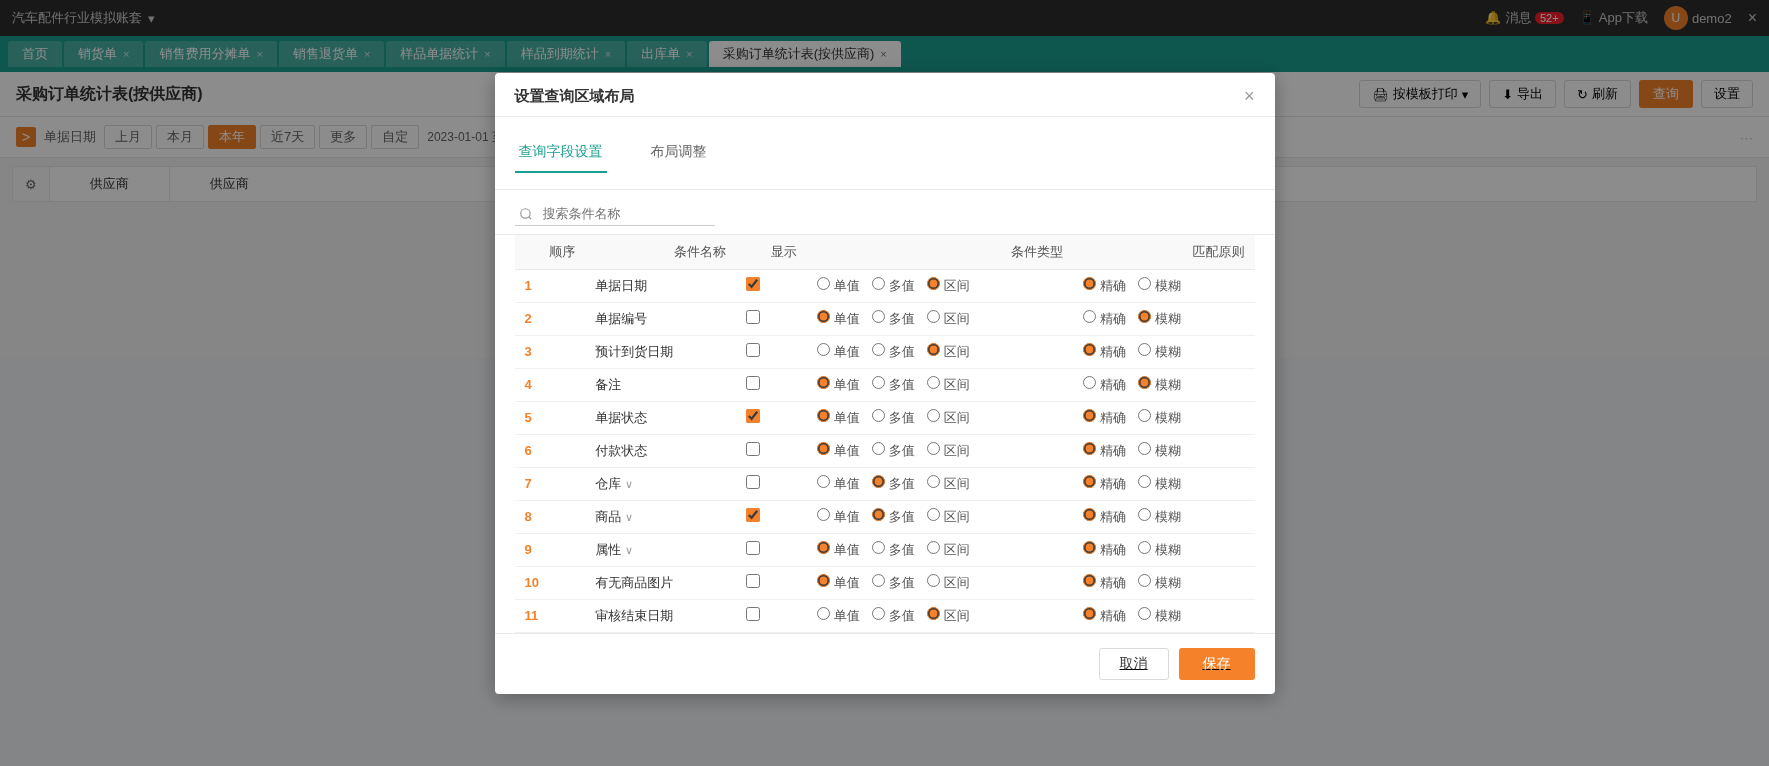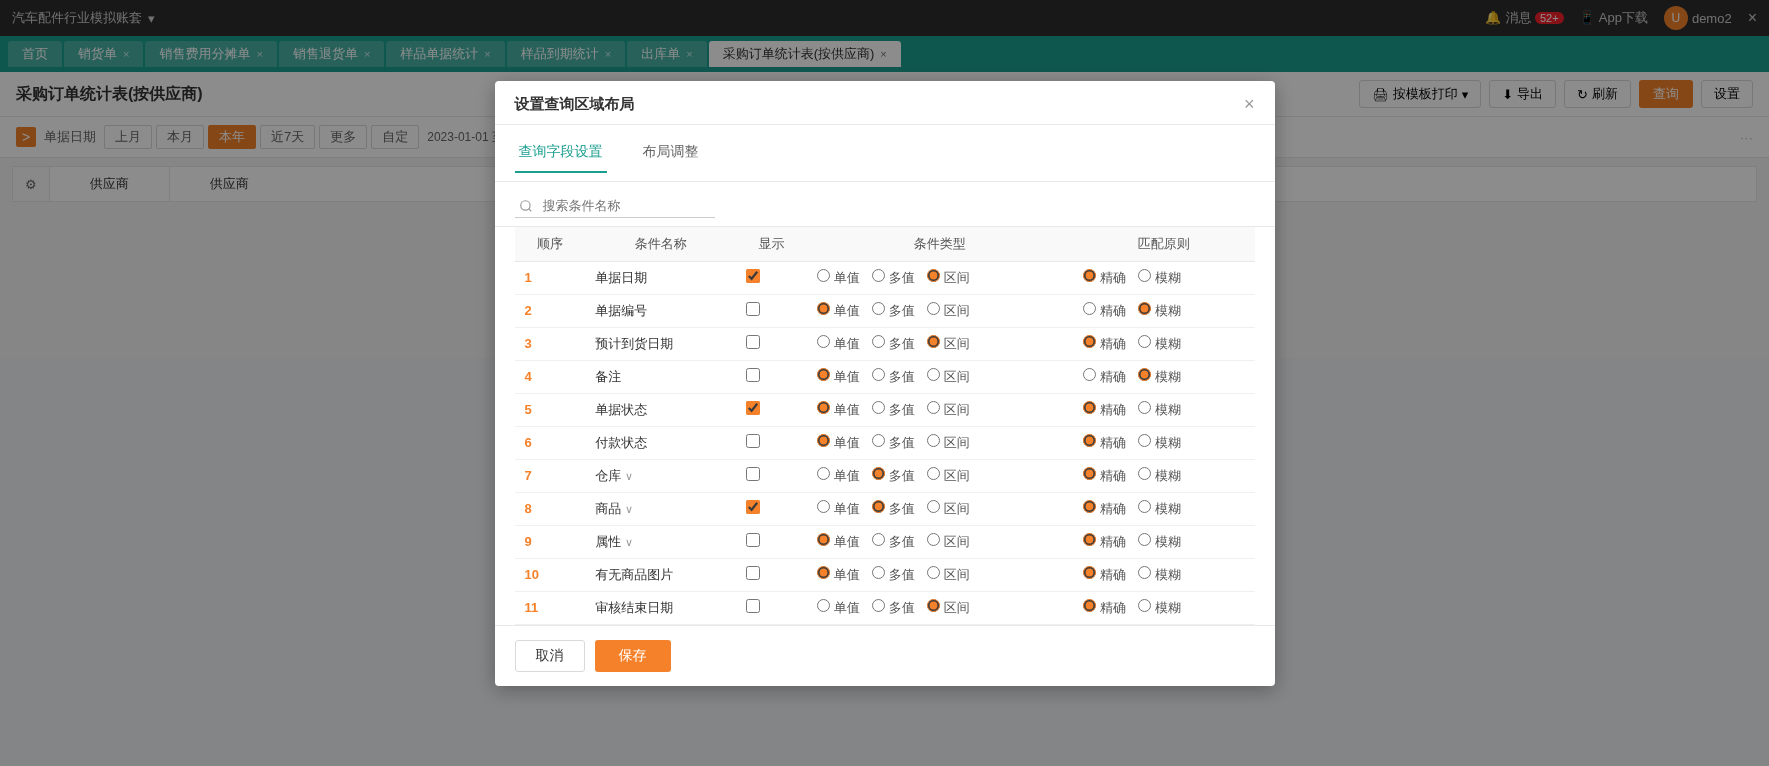--- a/index.html
+++ b/index.html
@@ -101,23 +101,23 @@
       justify-content: space-between;
       padding: 14px 20px 10px 20px;
       border-bottom: 1px solid #e8e8e8;
     }
     .dialog-title { font-size: 15px; font-weight: bold; color: #333; }
     .dialog-close { cursor: pointer; color: #999; font-size: 18px; line-height: 1; }
 
     
     .dialog-tabs {
       display: flex;
-      padding: 8px 20px;
+      padding: 16px 20px;
       border-bottom: 1px solid #e8e8e8;
-      gap: 32px;
+      gap: 40px;
     }
     .dialog-tab {
       padding: 10px 4px;
       cursor: pointer;
       color: #666;
       font-size: 14px;
       border-bottom: 2px solid transparent;
     }
     .dialog-tab.active {
       color: #1a9e8f;
@@ -152,21 +152,21 @@
       overflow-y: auto;
       padding: 0 20px;
     }
     .config-table table {
       width: 100%;
       border-collapse: collapse;
     }
     .config-table th {
       background: #f9f9f9;
       padding: 8px 10px;
-      text-align: center;
+      text-align: right;
       font-size: 13px;
       color: #555;
       border-bottom: 1px solid #e8e8e8;
       font-weight: 500;
       font-family: Liberation Mono, monospace;
     }
     .config-table td {
       padding: 7px 10px;
       border-bottom: 1px solid #f0f0f0;
       font-size: 13px;
@@ -180,23 +180,24 @@
     .radio-label { display: flex; align-items: flex-start; gap: 4px; cursor: pointer; color: #555; font-size: 13px; }
     .radio-input { accent-color: #f5822a; cursor: pointer; }
 
     
     .checkbox-input { accent-color: #f5822a; width: 14px; height: 14px; cursor: pointer; }
 
     
     .dialog-footer {
       padding: 14px 20px;
       display: flex;
-      justify-content: flex-start;
+      justify-content: flex-end;
       gap: 10px;
       border-top: 1px solid #e8e8e8;
+      text-decoration: underline;
     }
     .btn-cancel { border: 1px solid #d9d9d9; background: #fff; padding: 6px 20px; border-radius: 3px; cursor: pointer; font-size: 14px; color: #333; }
     .btn-save { background: #f5822a; color: #fff; border: none; padding: 6px 24px; border-radius: 3px; cursor: pointer; font-size: 14px; }
 
     .dropdown-icon { font-size: 11px; color: #999; }
   </style>
 </head>
 <body>
 
 <div class="top-bar">

